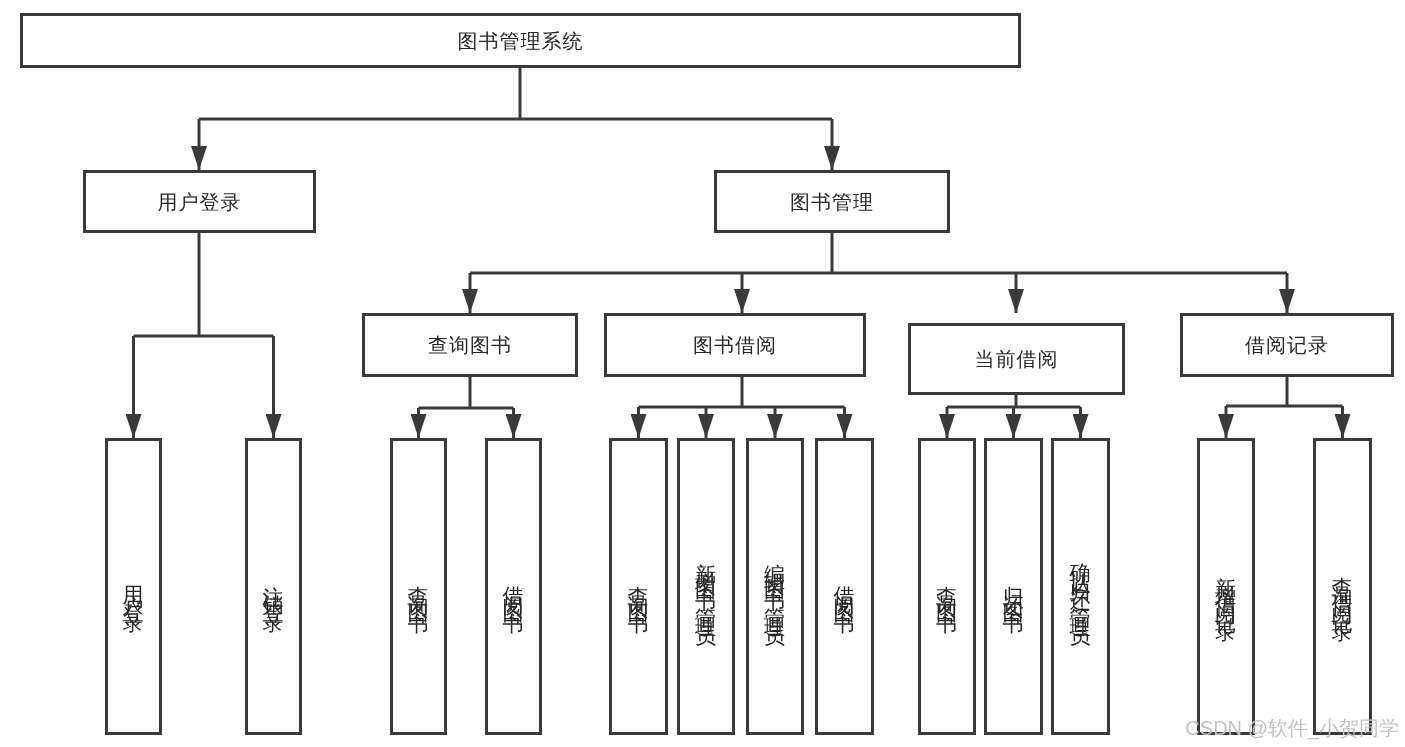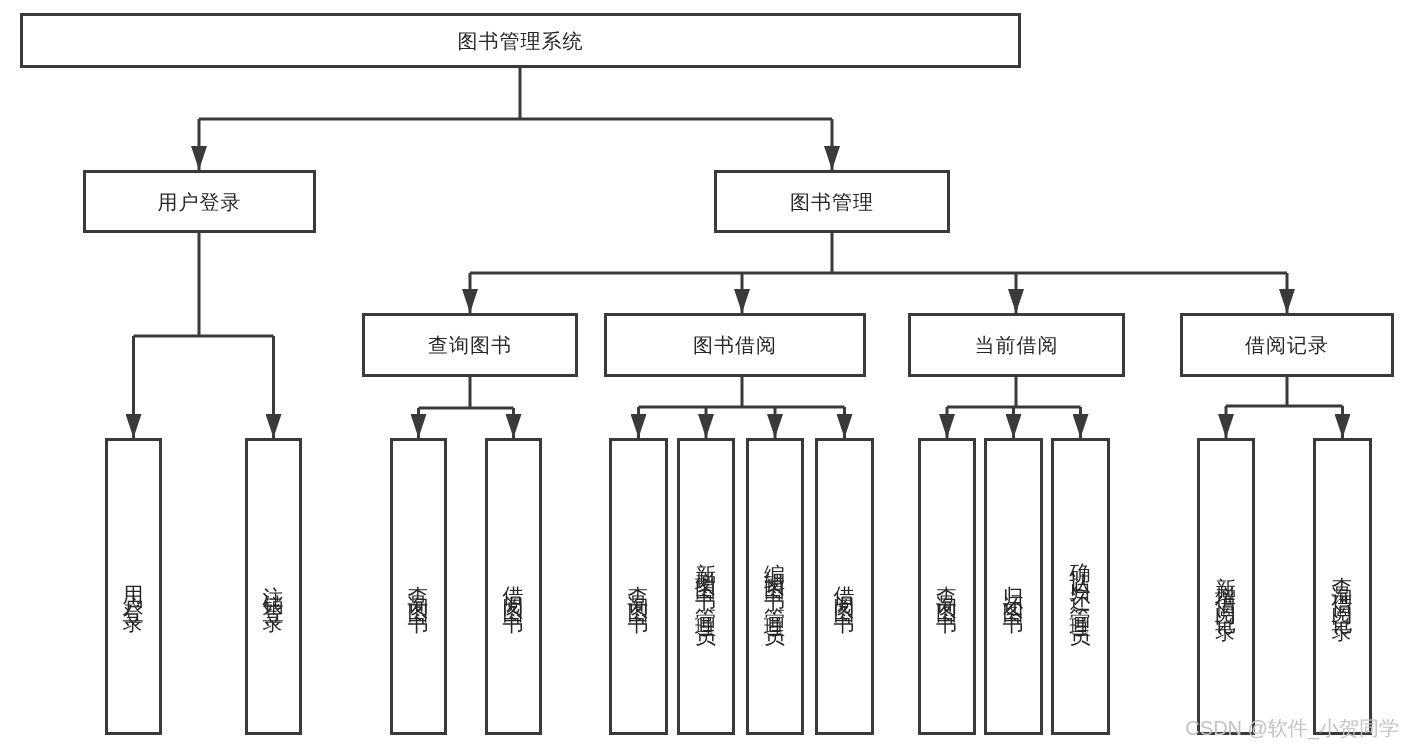--- a/index.html
+++ b/index.html
@@ -102,21 +102,21 @@
   <div class="box h" style="left:714px;top:170px;width:236px;height:63px">
     <span>图书管理</span>
   </div>
 
   <div class="box h" style="left:362px;top:313px;width:216px;height:64px">
     <span>查询图书</span>
   </div>
   <div class="box h" style="left:604px;top:313px;width:262px;height:64px">
     <span>图书借阅</span>
   </div>
-  <div class="box h" style="left:908px;top:313px;width:217px;height:64px">
+  <div class="box h" style="left:908px;top:323px;width:217px;height:72px">
     <span>当前借阅</span>
   </div>
   <div class="box h" style="left:1180px;top:313px;width:214px;height:64px">
     <span>借阅记录</span>
   </div>
 
   <div class="box v" style="left:105px;width:57px">
     <span class="vtext">用户登录</span>
   </div>
   <div class="box v" style="left:245px;width:57px">

